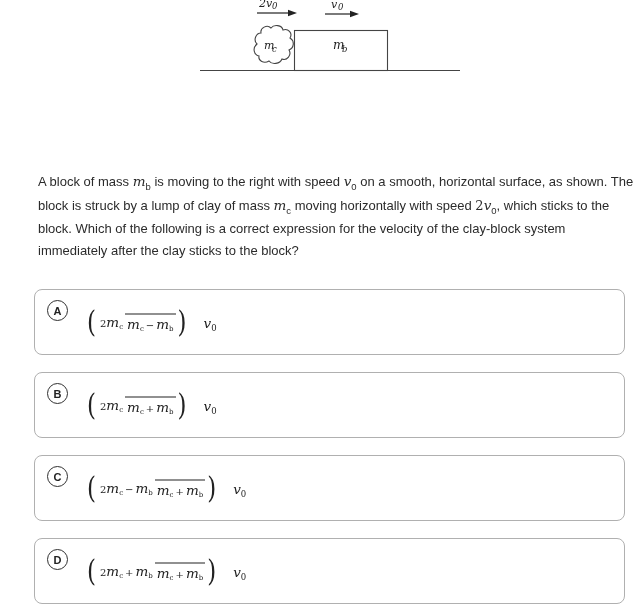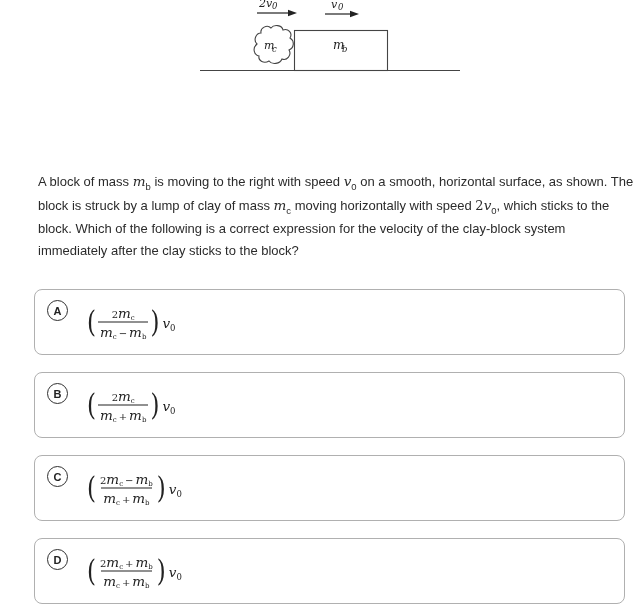--- a/index.html
+++ b/index.html
@@ -41,29 +41,29 @@
   .expr {
     position:absolute; left:52px; top:50%; transform:translateY(-50%);
     display:inline-flex; align-items:center;
     font-family:"DejaVu Serif", serif; color:#222;
   }
   .paren {
     font-family:"DejaVu Serif", serif; font-size:23px; font-weight:normal;
     transform:scaleY(1.3); line-height:1; color:#222;
   }
   .frac {
-    display:inline-flex; flex-direction:column; align-items:center;
+    display:inline-flex; flex-direction:row; align-items:center;
     font-size:10px; margin:0 2px; color:#222;
   }
   .frac .num { display:block; padding:0 2px 1px; text-align:center; white-space:nowrap; }
   .frac .den { display:block; padding:1px 2px 0; border-top:1px solid #222; white-space:nowrap; }
   .frac sub { font-size:7px; line-height:0; vertical-align:-0.3em; }
   .frac .upright { font-family:"DejaVu Serif", serif; font-style:normal; }
   .frac .op { margin:0 2px; }
-  .coeff { margin-left:3px; font-size:12.5px; }
+  .coeff { margin-left:17px; font-size:12.5px; }
   .coeff sub { font-size:8.5px; line-height:0; }
 </style>
 </head>
 <body>
 
 <div class="diagram-wrap">
   <svg viewBox="0 0 260 75" width="260" height="75">
 
     <line x1="0" y1="70.5" x2="260" y2="70.5" stroke="#444" stroke-width="1.1"></line>
 

